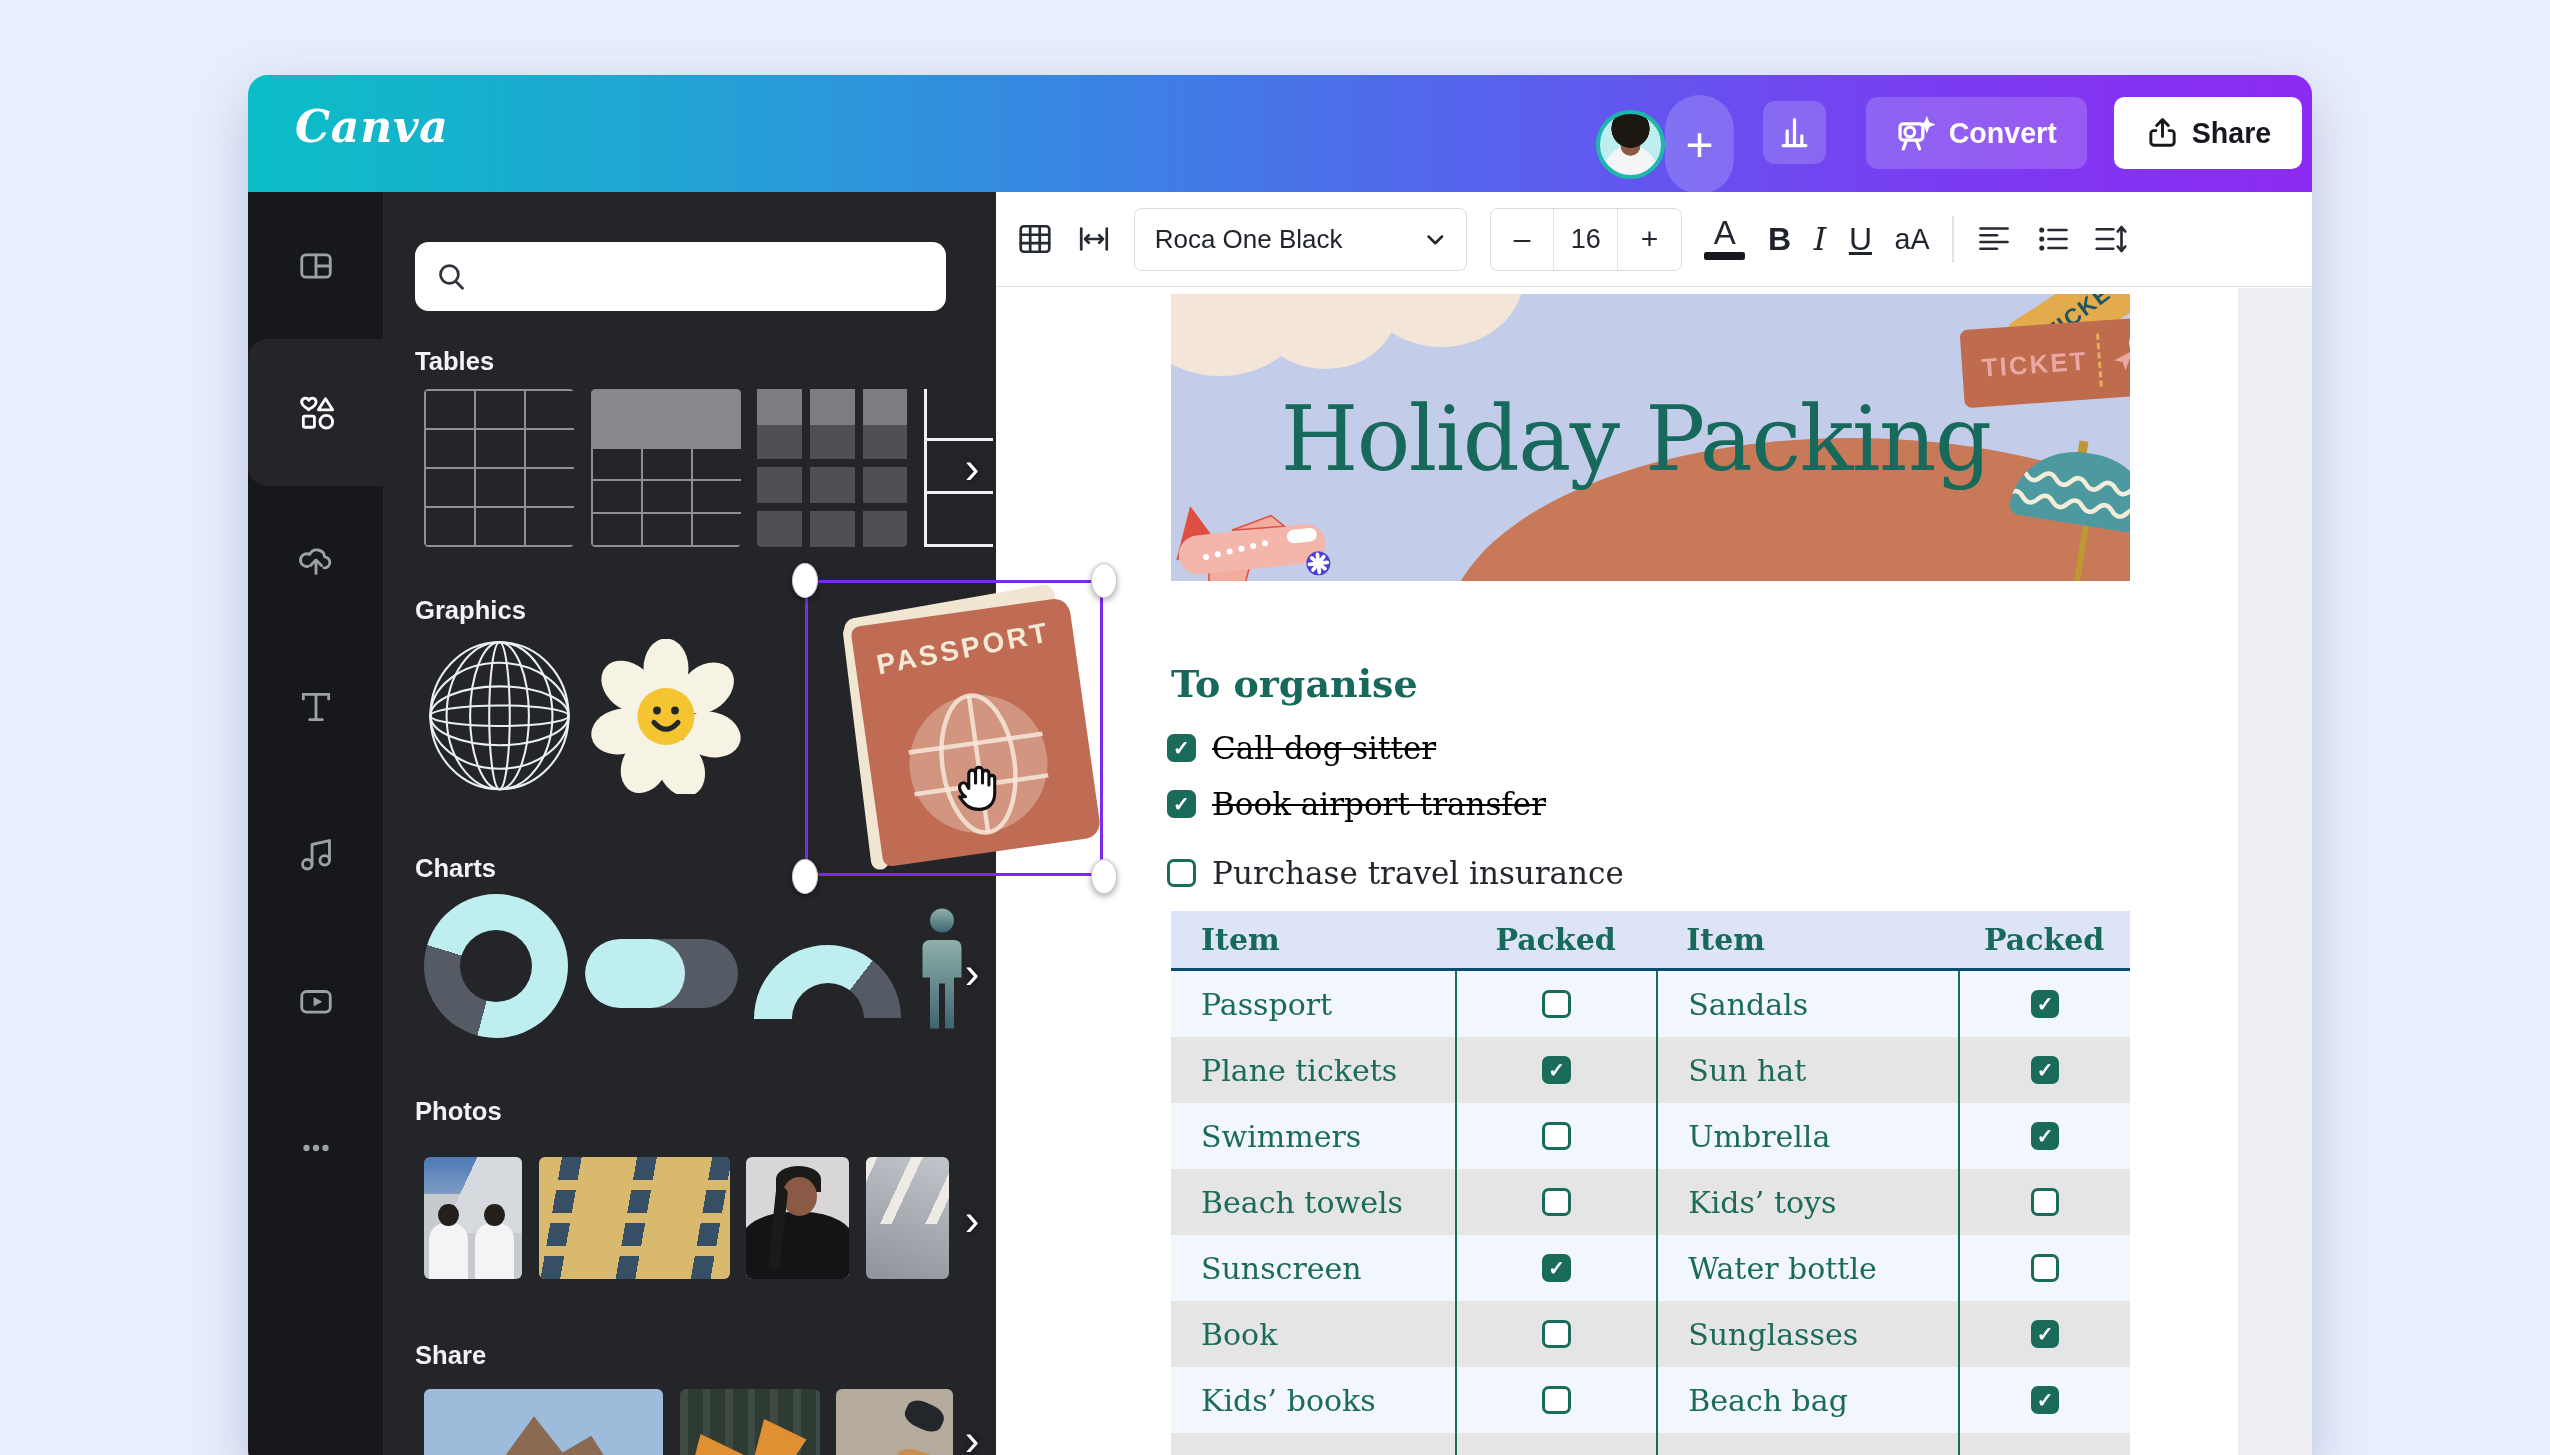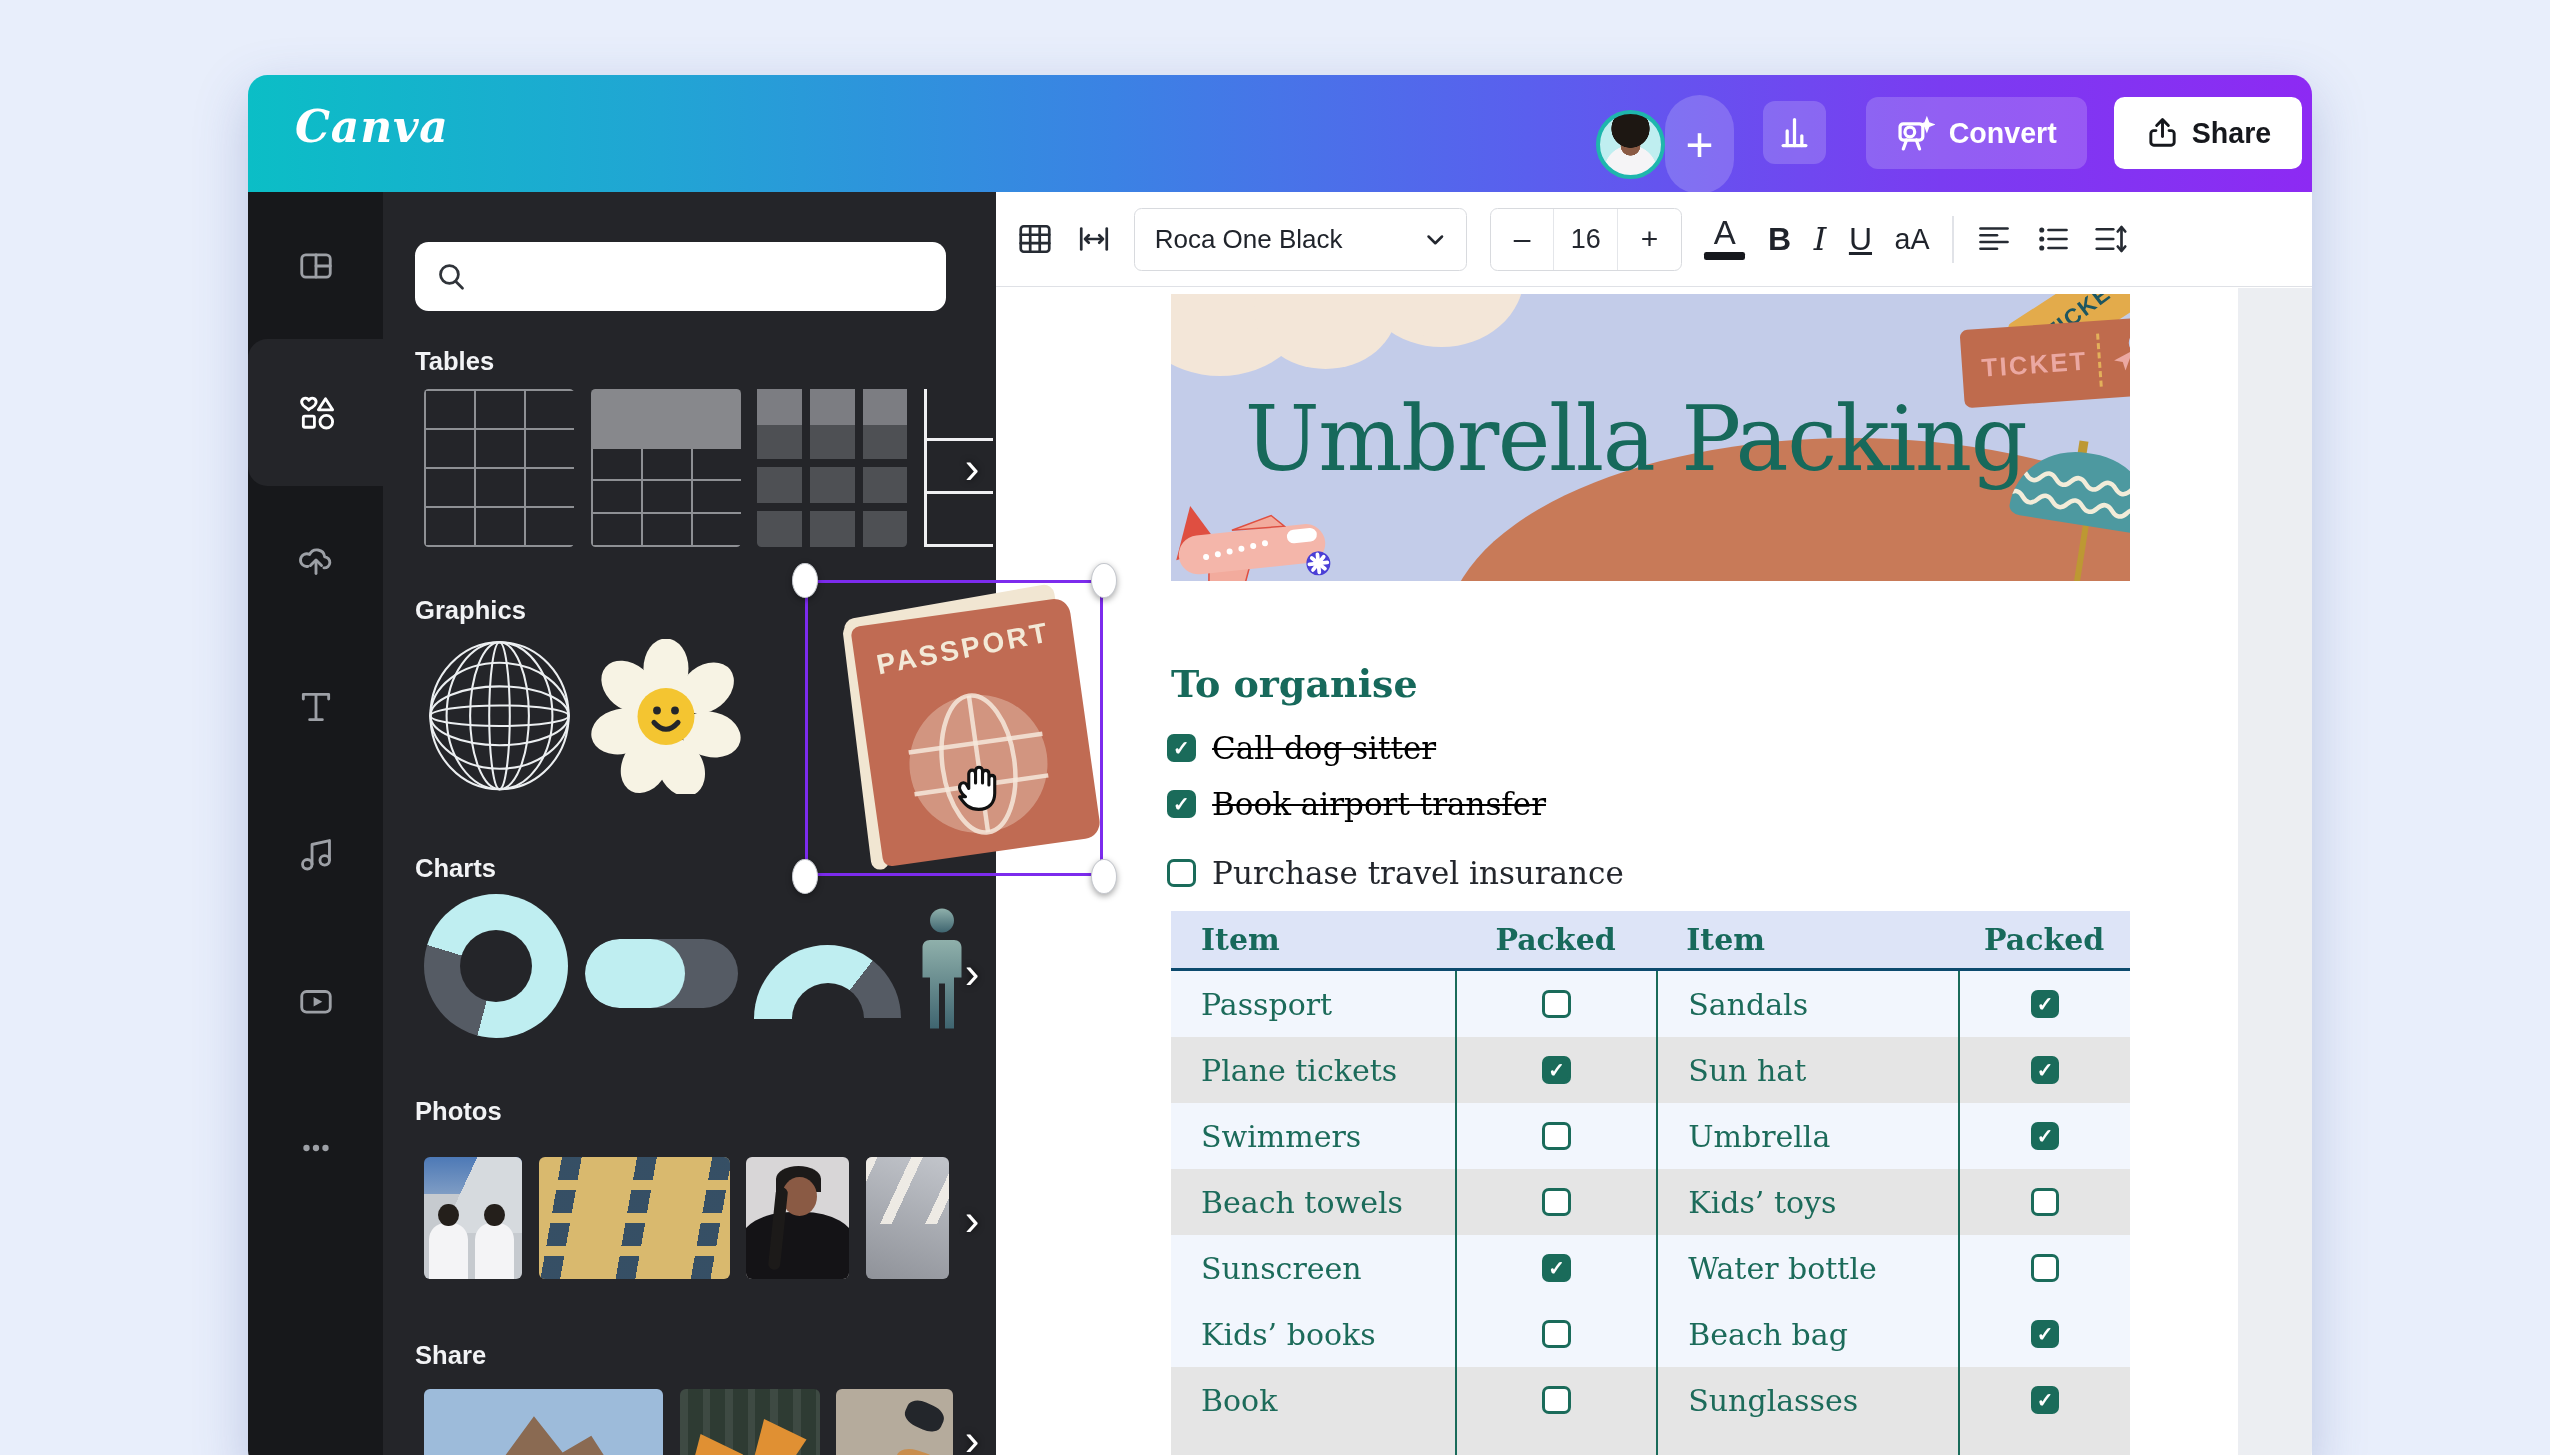--- a/index.html
+++ b/index.html
@@ -515,21 +515,21 @@
               </g>
             <circle cx="206" cy="116" r="16" fill="#4a3fd6"></circle>
             <g stroke="#fff" stroke-width="5" stroke-linecap="round">
               <line x1="206" y1="104" x2="206" y2="128"></line>
                 <line x1="194" y1="116" x2="218" y2="116"></line>
               <line x1="198" y1="108" x2="214" y2="124"></line>
                 <line x1="214" y1="108" x2="198" y2="124"></line>
               </g>
           </svg>
         </div>
-        <div class="doc-title">Umbrella Packing</div>
+        <div class="doc-title">Holiday Packing</div>
       </div>
 
       <div class="org-h">To organise</div>
       <div class="cl-item" style="top:442px">
         <span class="cb checked"></span>
         <span class="cl-label checked">Call dog sitter</span>
       </div>
       <div class="cl-item" style="top:498px">
         <span class="cb checked"></span>
         <span class="cl-label checked">Book airport transfer</span>
@@ -589,36 +589,36 @@
         <div class="trow odd">
           <div class="tc c1">Sunscreen</div>
           <div class="tc c2">
               <span class="cb checked"></span>
             </div>
           <div class="tc c3">Water bottle</div>
           <div class="tc c4">
               <span class="cb"></span>
             </div>
         </div>
+        <div class="trow even">
+          <div class="tc c1">Book</div>
+          <div class="tc c2">
+              <span class="cb"></span>
+            </div>
+          <div class="tc c3">Sunglasses</div>
+          <div class="tc c4">
+              <span class="cb checked"></span>
+            </div>
+        </div>
         <div class="trow odd">
           <div class="tc c1">Kids’ books</div>
           <div class="tc c2">
               <span class="cb"></span>
             </div>
           <div class="tc c3">Beach bag</div>
-          <div class="tc c4">
-              <span class="cb checked"></span>
-            </div>
-        </div>
-        <div class="trow even">
-          <div class="tc c1">Book</div>
-          <div class="tc c2">
-              <span class="cb"></span>
-            </div>
-          <div class="tc c3">Sunglasses</div>
           <div class="tc c4">
               <span class="cb checked"></span>
             </div>
         </div>
         <div class="trow even">
           <div class="tc c1"></div>
             <div class="tc c2"></div>
             <div class="tc c3"></div>
             <div class="tc c4"></div>
         </div>

